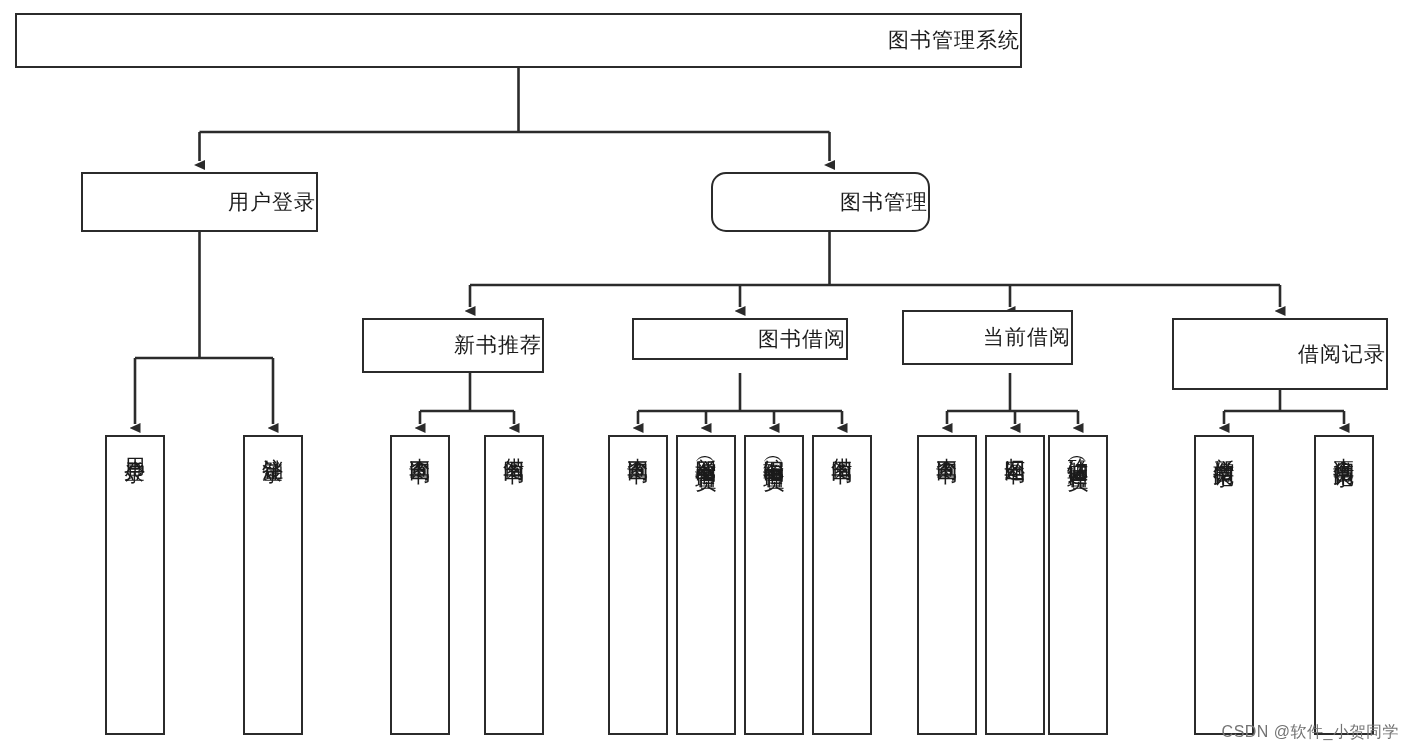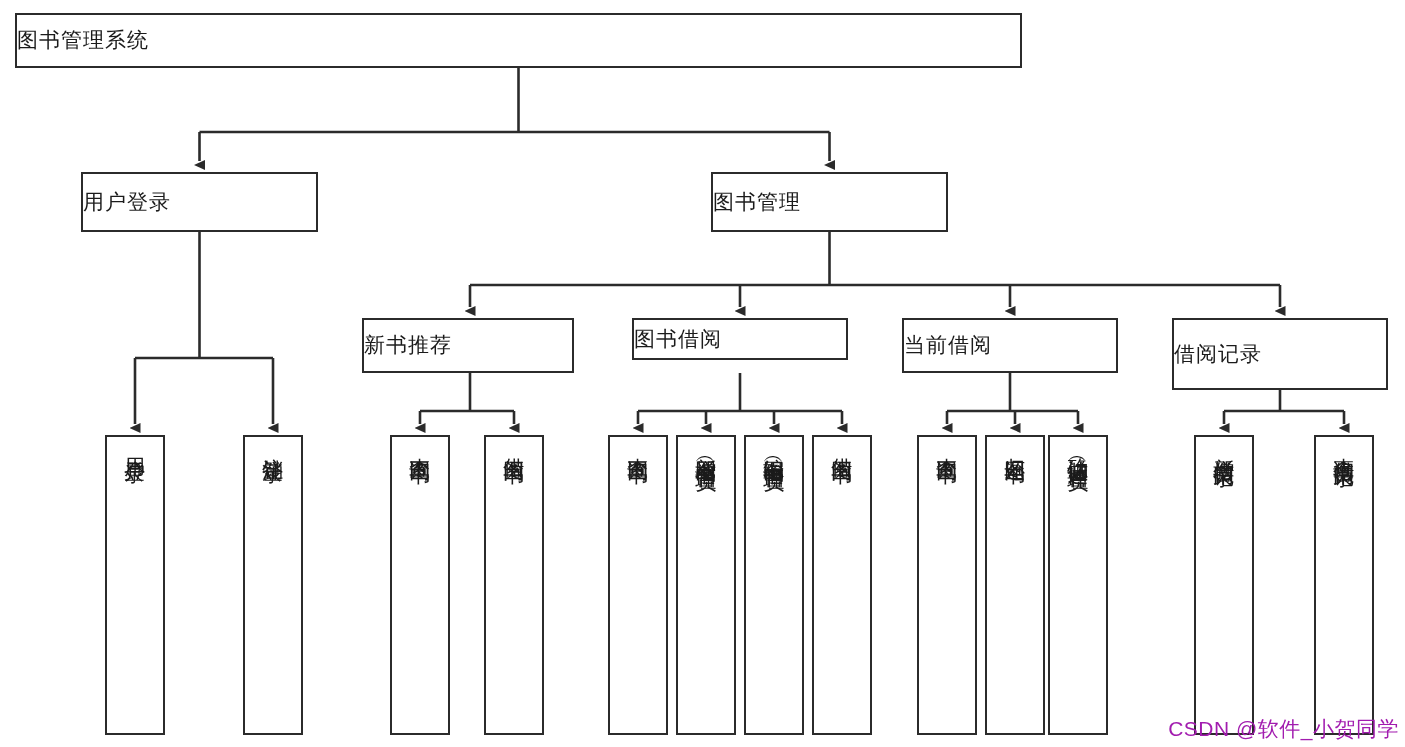--- a/index.html
+++ b/index.html
@@ -25,21 +25,21 @@
     height: 747px;
     pointer-events: none;
   }
   .node {
     position: absolute;
     box-sizing: border-box;
     background: #ffffff;
     border: 2px solid #2b2b2b;
     display: flex;
     align-items: center;
-    justify-content: flex-start;
+    justify-content: flex-end;
     color: #1b1b1b;
     z-index: 2;
   }
   .node .label {
     display: block;
     text-align: center;
     line-height: 1.08;
   }
   
   .node.h .label {
@@ -61,22 +61,22 @@
     text-orientation: upright;
     font-size: 21px;
     line-height: 1.12;
     letter-spacing: 2px;
     white-space: nowrap;
   }
   .watermark {
     position: absolute;
     right: 6px;
     bottom: 4px;
-    font-size: 21px;
-    color: #a21caf;
+    font-size: 16px;
+    color: #737373;
     white-space: nowrap;
     z-index: 5;
     letter-spacing: 0.5px;
   }
 </style>
 </head>
 <body>
 
 <div id="canvas">
   <svg id="edges" viewBox="0 0 1405 747">
@@ -122,30 +122,30 @@
       </g>
   </svg>
 
   <div id="node-layer">
       <div class="node h root" style="left: 15px; top: 13px; width: 1007px; height: 55px;">
         <span class="label">图书管理系统</span>
       </div>
       <div class="node h" style="left: 81px; top: 172px; width: 237px; height: 60px;">
         <span class="label">用户登录</span>
       </div>
-      <div class="node h" style="left: 711px; top: 172px; width: 237px; height: 60px;">
+      <div class="node h" style="left: 711px; top: 172px; width: 219px; height: 60px; border-radius: 15px;">
         <span class="label">图书管理</span>
       </div>
-      <div class="node h" style="left: 362px; top: 318px; width: 212px; height: 55px;">
+      <div class="node h" style="left: 362px; top: 318px; width: 182px; height: 55px;">
         <span class="label">新书推荐</span>
       </div>
       <div class="node h" style="left: 632px; top: 318px; width: 216px; height: 42px;">
         <span class="label">图书借阅</span>
       </div>
-      <div class="node h" style="left: 902px; top: 318px; width: 216px; height: 55px;">
+      <div class="node h" style="left: 902px; top: 310px; width: 171px; height: 55px;">
         <span class="label">当前借阅</span>
       </div>
       <div class="node h" style="left: 1172px; top: 318px; width: 216px; height: 72px;">
         <span class="label">借阅记录</span>
       </div>
       <div class="node v" style="left: 105px; top: 435px; width: 60px; height: 300px;">
         <span class="label">用户登录</span>
       </div>
       <div class="node v" style="left: 243px; top: 435px; width: 60px; height: 300px;">
         <span class="label">注销登录</span>

